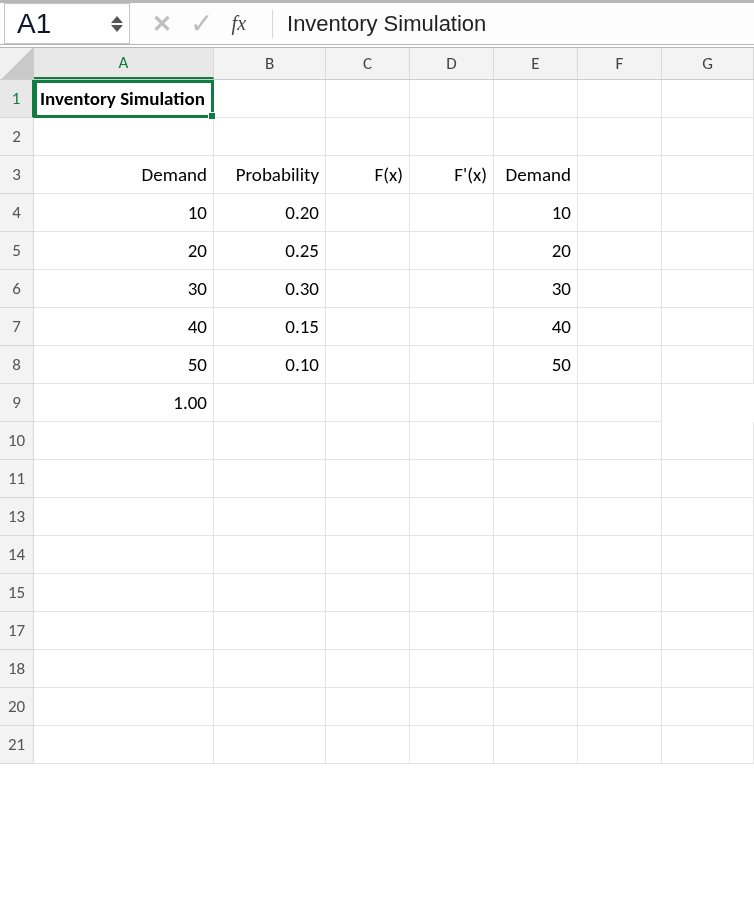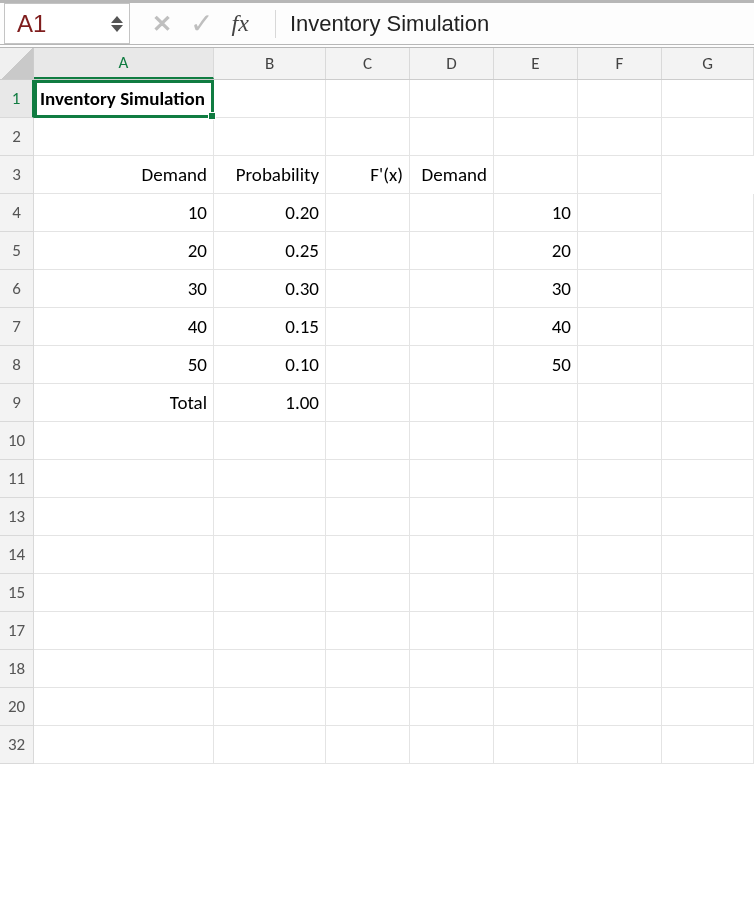--- a/index.html
+++ b/index.html
@@ -24,22 +24,22 @@
     display: flex;
     align-items: center;
     height: 100%;
     border: 1px solid #c4c4c4;
     background: #fff;
     padding: 0 6px 0 10px;
     margin-left: 4px;
   }
   .name-box {
     width: 90px;
-    font-size: 24px;
-    color: #7f1d1d;
+    font-size: 28px;
+    color: #0f172a;
     border: none;
     outline: none;
     background: transparent;
   }
   .spinner {
     display: flex;
     flex-direction: column;
     gap: 2px;
     padding-left: 6px;
   }
@@ -55,21 +55,21 @@
     align-items: center;
     gap: 18px;
     padding: 0 14px 0 22px;
   }
   .fb-icon { color: #bfbfbf; font-size: 24px; line-height: 1; }
   .fb-icon.cancel { font-weight: bold; }
   .fb-icon.accept { font-size: 28px; }
   .fx-label {
     font-style: italic;
     font-family: 'Times New Roman', serif;
-    font-size: 24px;
+    font-size: 20px;
     color: #444;
   }
   .fb-divider {
     width: 1px; height: 28px;
     background: #d8d8d8;
     margin: 0 12px;
   }
   .formula-input {
     flex: 1;
     border: none;
@@ -215,20 +215,21 @@
         <div class="cell"></div>
         <div class="cell"></div>
         <div class="cell"></div>
         <div class="cell"></div>
         <div class="cell"></div>
       </div>
       <div class="row">
         <div class="row-h">3</div>
         <div class="cell">Demand</div>
         <div class="cell">Probability</div>
+        <div class="cell">F(x)</div>
         <div class="cell">F'(x)</div>
         <div class="cell">Demand</div>
         <div class="cell"></div>
         <div class="cell"></div>
       </div>
       <div class="row">
         <div class="row-h">4</div>
         <div class="cell">10</div>
         <div class="cell">0.20</div>
         <div class="cell"></div>
@@ -272,21 +273,20 @@
         <div class="cell">50</div>
         <div class="cell">0.10</div>
         <div class="cell"></div>
         <div class="cell"></div>
         <div class="cell">50</div>
         <div class="cell"></div>
         <div class="cell"></div>
       </div>
       <div class="row">
         <div class="row-h">9</div>
-        <div class="cell">Total</div>
         <div class="cell">1.00</div>
         <div class="cell"></div>
         <div class="cell"></div>
         <div class="cell"></div>
         <div class="cell"></div>
         <div class="cell"></div>
       </div>
       <div class="row">
         <div class="row-h">10</div>
         <div class="cell"></div>
@@ -361,21 +361,21 @@
         <div class="row-h">20</div>
         <div class="cell"></div>
         <div class="cell"></div>
         <div class="cell"></div>
         <div class="cell"></div>
         <div class="cell"></div>
         <div class="cell"></div>
         <div class="cell"></div>
       </div>
       <div class="row">
-        <div class="row-h">32</div>
+        <div class="row-h">21</div>
         <div class="cell"></div>
         <div class="cell"></div>
         <div class="cell"></div>
         <div class="cell"></div>
         <div class="cell"></div>
         <div class="cell"></div>
         <div class="cell"></div>
       </div>
       <div class="selection-box" id="sel-box" style="left: 34px; top: 0px; width: 180px; height: 38px;">
       <div class="selection-handle"></div>

